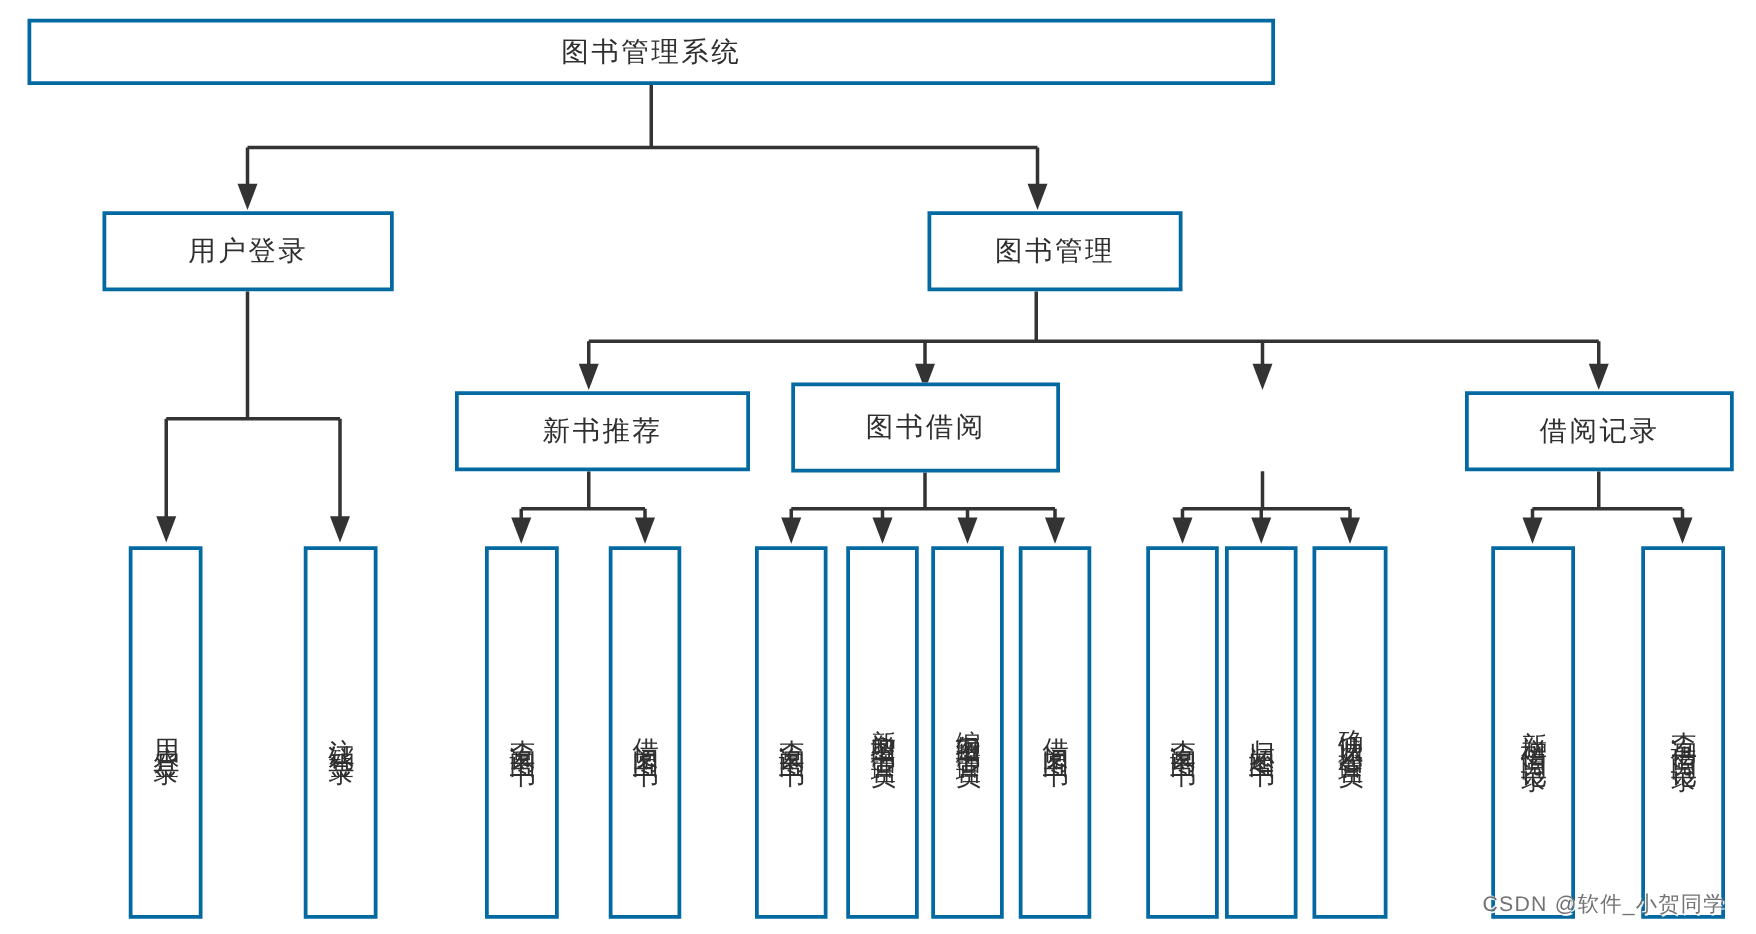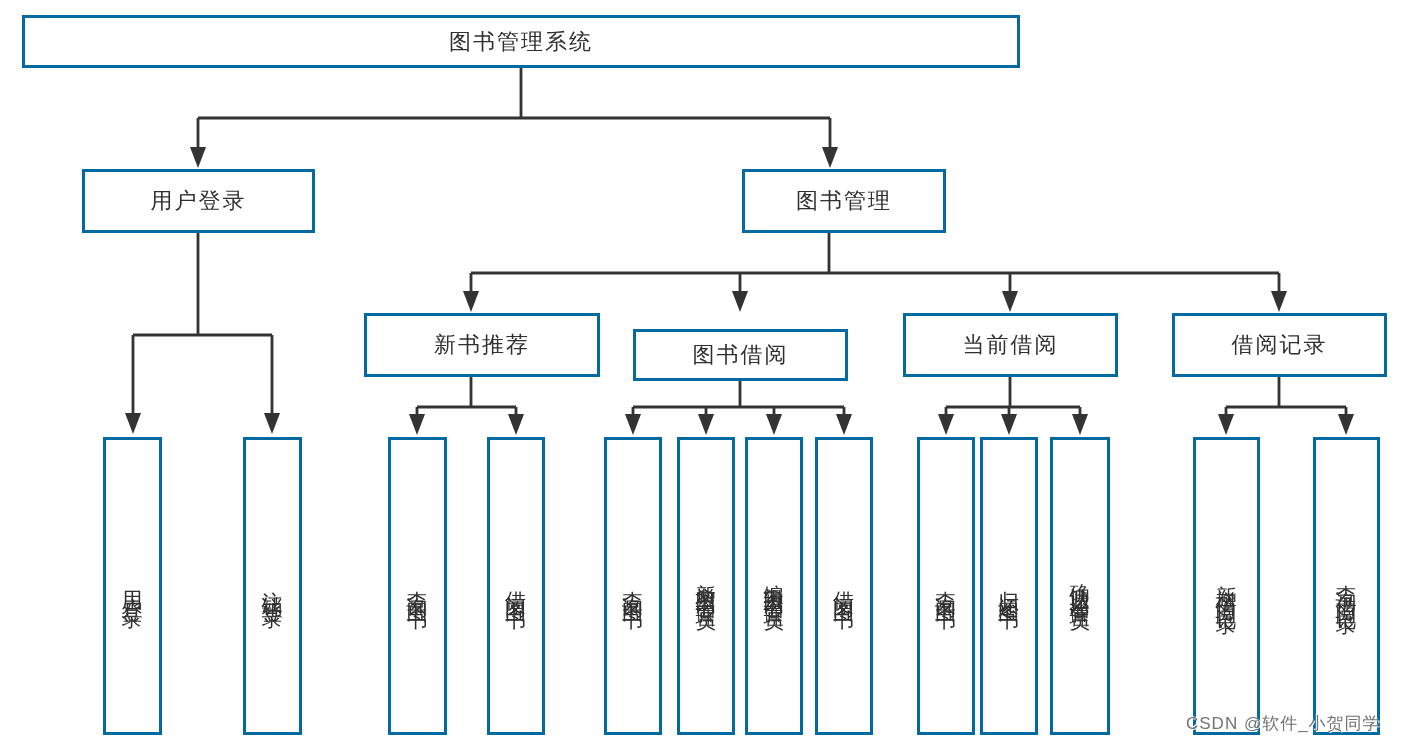--- a/index.html
+++ b/index.html
@@ -39,21 +39,21 @@
     line-height: 1;
     white-space: nowrap;
   }
   
   #n-root { left: 22px;  top: 15px;  width: 998px; height: 53px; }
   
   #n-l2-0 { left: 82px;  top: 169px; width: 233px; height: 64px; }
   #n-l2-1 { left: 711px; top: 169px; width: 204px; height: 64px; margin-left: 31px; }
   
   #n-l3-0 { left: 364px;  top: 313px; width: 236px; height: 64px; }
-  #n-l3-1 { left: 633px;  top: 329px; width: 215px; height: 52px; }
+  #n-l3-1 { left: 633px;  top: 306px; width: 215px; height: 72px; }
   #n-l3-2 { left: 903px;  top: 313px; width: 215px; height: 64px; }
   #n-l3-3 { left: 1172px; top: 313px; width: 215px; height: 64px; }
   
   .leaf { top: 437px; height: 298px; }
   #n-lf-0  { left: 103px;  width: 59px; }
   #n-lf-1  { left: 243px;  width: 59px; }
   #n-lf-2  { left: 388px;  width: 59px; }
   #n-lf-3  { left: 487px;  width: 58px; }
   #n-lf-4  { left: 604px;  width: 58px; }
   #n-lf-5  { left: 677px;  width: 58px; }
@@ -132,23 +132,20 @@
   <div class="node hbox" id="n-l2-1">
     <span>图书管理</span>
   </div>
 
   <div class="node hbox" id="n-l3-0">
     <span>新书推荐</span>
   </div>
   <div class="node hbox" id="n-l3-1">
     <span>图书借阅</span>
   </div>
-  <div class="node hbox" id="n-l3-2">
-    <span>当前借阅</span>
-  </div>
   <div class="node hbox" id="n-l3-3">
     <span>借阅记录</span>
   </div>
 
   <div class="node vbox leaf" id="n-lf-0">
     <span class="vtext">用户登录</span>
   </div>
   <div class="node vbox leaf" id="n-lf-1">
     <span class="vtext">注销登录</span>
   </div>

